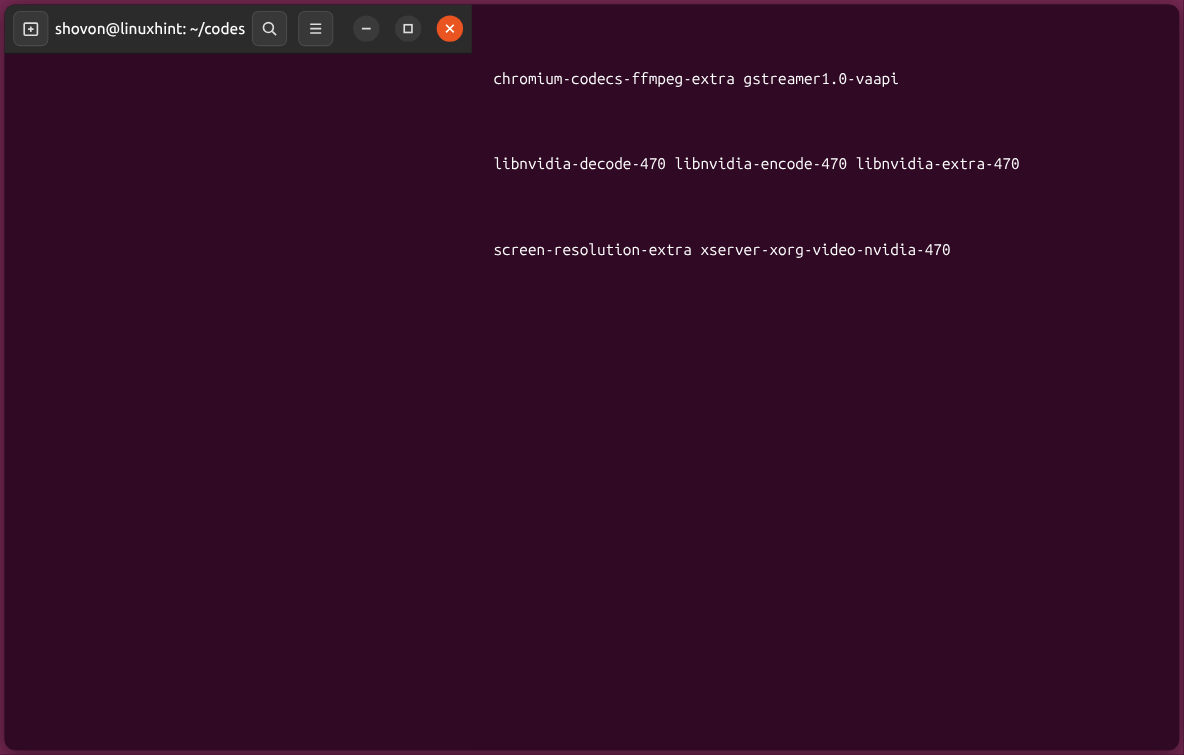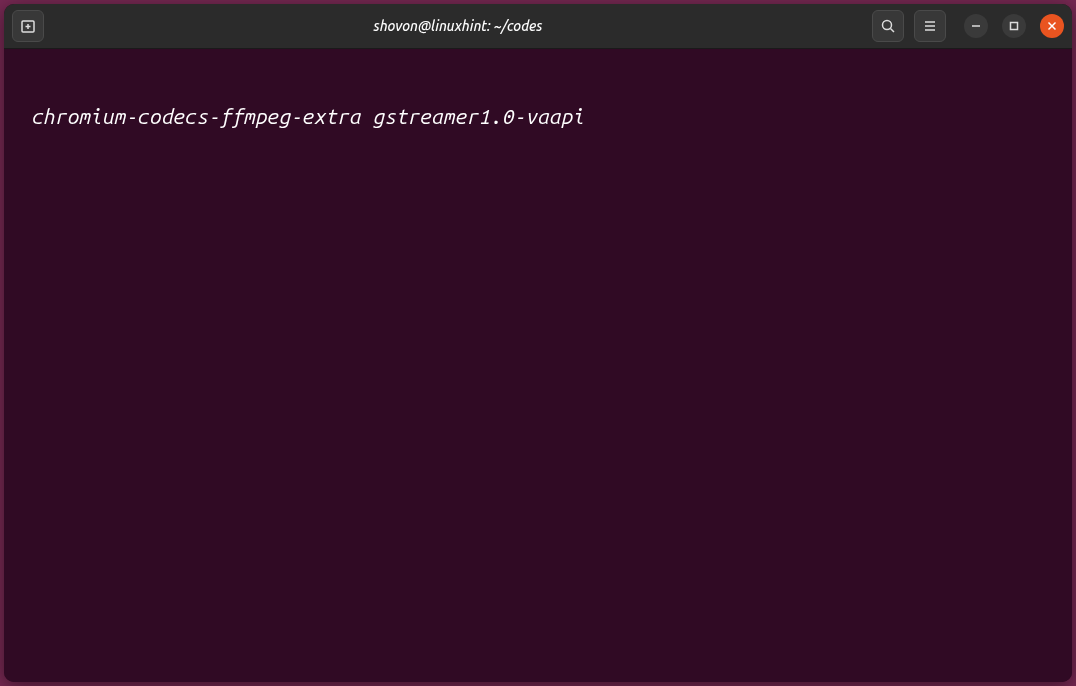--- a/index.html
+++ b/index.html
@@ -15,23 +15,22 @@
       overflow: hidden;
       padding: 4px;
     }
     .window {
       width: 100%;
       height: 100%;
       background: #300a24;
       border-radius: 10px;
       overflow: hidden;
       display: flex;
-      flex-direction: column;
+      flex-direction: row;
       box-shadow: 0 4px 20px rgba(0,0,0,0.5);
-      font-style: italic;
     }
     .titlebar {
       height: 45px;
       background: #2b2b2b;
       display: flex;
       align-items: center;
       padding: 0 8px;
       gap: 6px;
       border-bottom: 1px solid #1a1a1a;
     }
@@ -88,21 +87,21 @@
     }
     .window-ctrl svg {
       width: 10px;
       height: 10px;
     }
     .terminal {
       flex: 1;
       background: #300a24;
       padding: 2px 4px;
       font-family: "Ubuntu Mono", "DejaVu Sans Mono", monospace;
-      font-size: 21px;
+      font-size: 14px;
       line-height: 26px;
       color: #ffffff;
       overflow: hidden;
       white-space: pre;
     }
     .terminal-line {
       white-space: pre;
     }
   </style>
 </head>
@@ -148,20 +147,22 @@
           <svg viewBox="0 0 10 10">
             <line x1="1.5" y1="1.5" x2="8.5" y2="8.5" stroke="#fff" stroke-width="1.5"></line>
             <line x1="8.5" y1="1.5" x2="1.5" y2="8.5" stroke="#fff" stroke-width="1.5"></line>
           </svg>
         </div>
       </div>
     </div>
   </div>
   <div class="terminal">
     <div class="terminal-line">  chromium-codecs-ffmpeg-extra gstreamer1.0-vaapi</div>
+    <div class="terminal-line">  libnvidia-decode-470 libnvidia-encode-470 libnvidia-extra-470</div>
+    <div class="terminal-line">  screen-resolution-extra xserver-xorg-video-nvidia-470</div>
     
     
     
     
     
     
     
     
     
     

